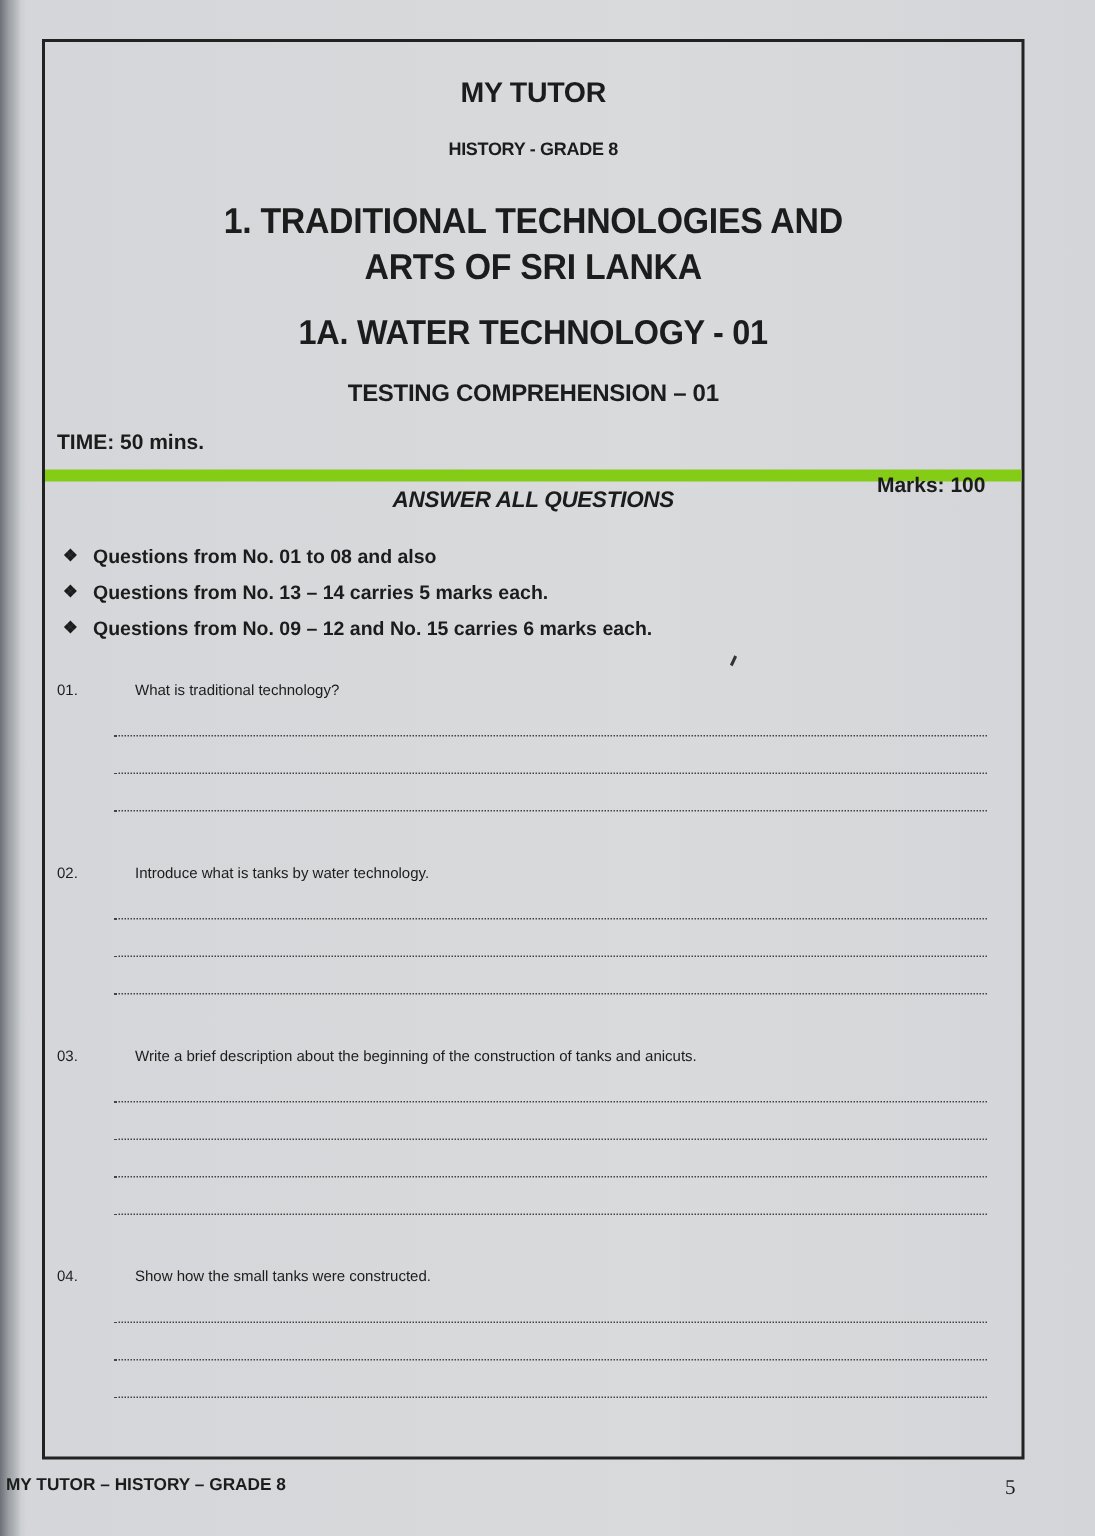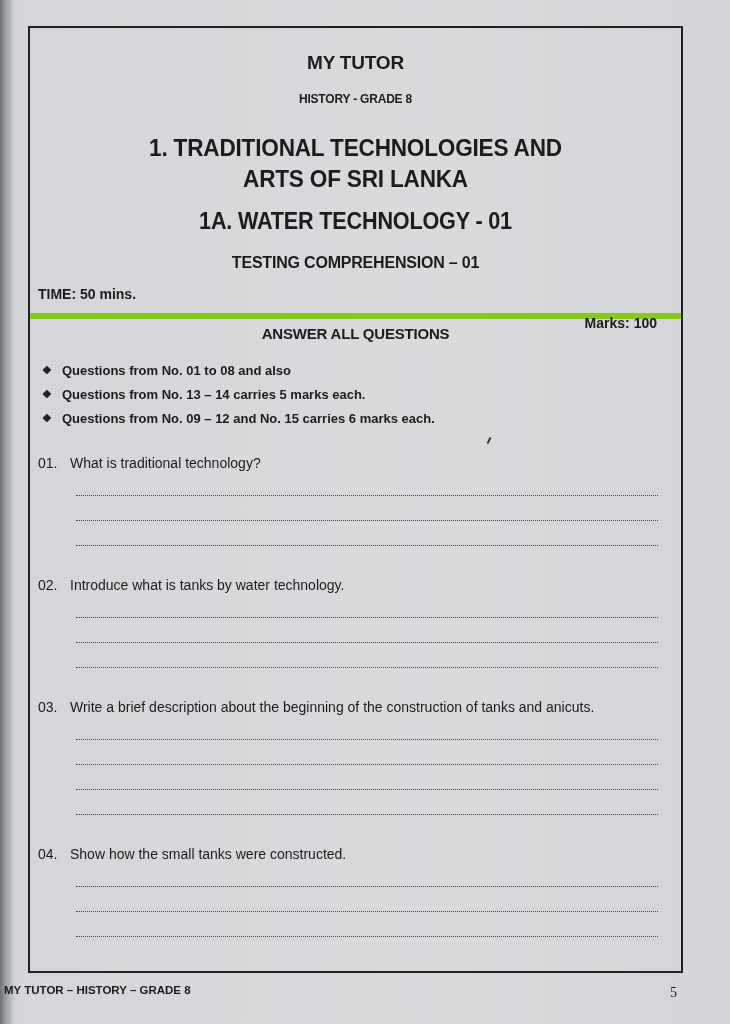--- a/index.html
+++ b/index.html
@@ -15,36 +15,36 @@
       background: linear-gradient(90deg, #6d7177 0px, #9ea2a7 6px, rgba(200,202,205,0) 14px);
     }
     .frame {
       position: absolute; left: 28px; top: 26px; width: 655px; height: 947px;
       border: 2px solid #222;
       border-left-width: 2px;
       box-sizing: border-box;
     }
     .header-block {
       position: absolute; left: 0; top: 0; width: 100%; height: 285px;
-      border-bottom: 6px solid #84cc16;
+      border-bottom: 8px solid #84cc16;
     }
     .center { position: absolute; left: 0; width: 100%; text-align: center; font-weight: bold; letter-spacing: -0.2px; }
     .brand { top: 24px; font-size: 19px; }
     .subject { top: 64px; font-size: 12px; }
     .title { top: 104px; font-size: 24px; line-height: 31px; transform: scaleX(0.94); }
     .unit { top: 180px; font-size: 23px; transform: scaleX(0.94); }
     .test { top: 226px; font-size: 16px; }
     .time { position: absolute; left: 8px; top: 258px; font-size: 14px; font-weight: bold; }
     .marks { position: absolute; right: 24px; top: 263px; font-size: 14px; font-weight: bold; margin-top: 24px; }
-    .answer-all { top: 297px; font-size: 15px; }
+    .answer-all { top: 297px; font-size: 15px; font-style: italic; }
     .instructions { position: absolute; left: 10px; top: 330px; margin: 0; padding: 0; list-style: none; }
     .instructions li { font-size: 13px; font-weight: bold; height: 24px; display: flex; align-items: center; }
     .diamond { display: inline-block; width: 14px; font-size: 11px; margin-right: 8px; text-align: center; }
     .question { position: absolute; left: 8px; width: 630px; }
-    .q-row { display: flex; font-size: 14px; }
+    .q-row { display: flex; font-size: 10px; gap: 20px; }
     .q-num { width: 32px; flex: 0 0 auto; }
     .q-text { flex: 1; }
     .answer-line {
       margin-left: 38px; margin-right: 10px; height: 24px;
       border-bottom: 1px dotted #444;
     }
     .footer-left { position: absolute; left: 4px; top: 984px; font-size: 11.5px; font-weight: bold; }
     .footer-right { position: absolute; left: 670px; top: 985px; font-size: 14px; font-family: "Liberation Serif", serif; }
     .pen-mark { position: absolute; left: 488px; top: 437px; width: 2px; height: 7px; background: #333; transform: rotate(25deg); }
   </style>

